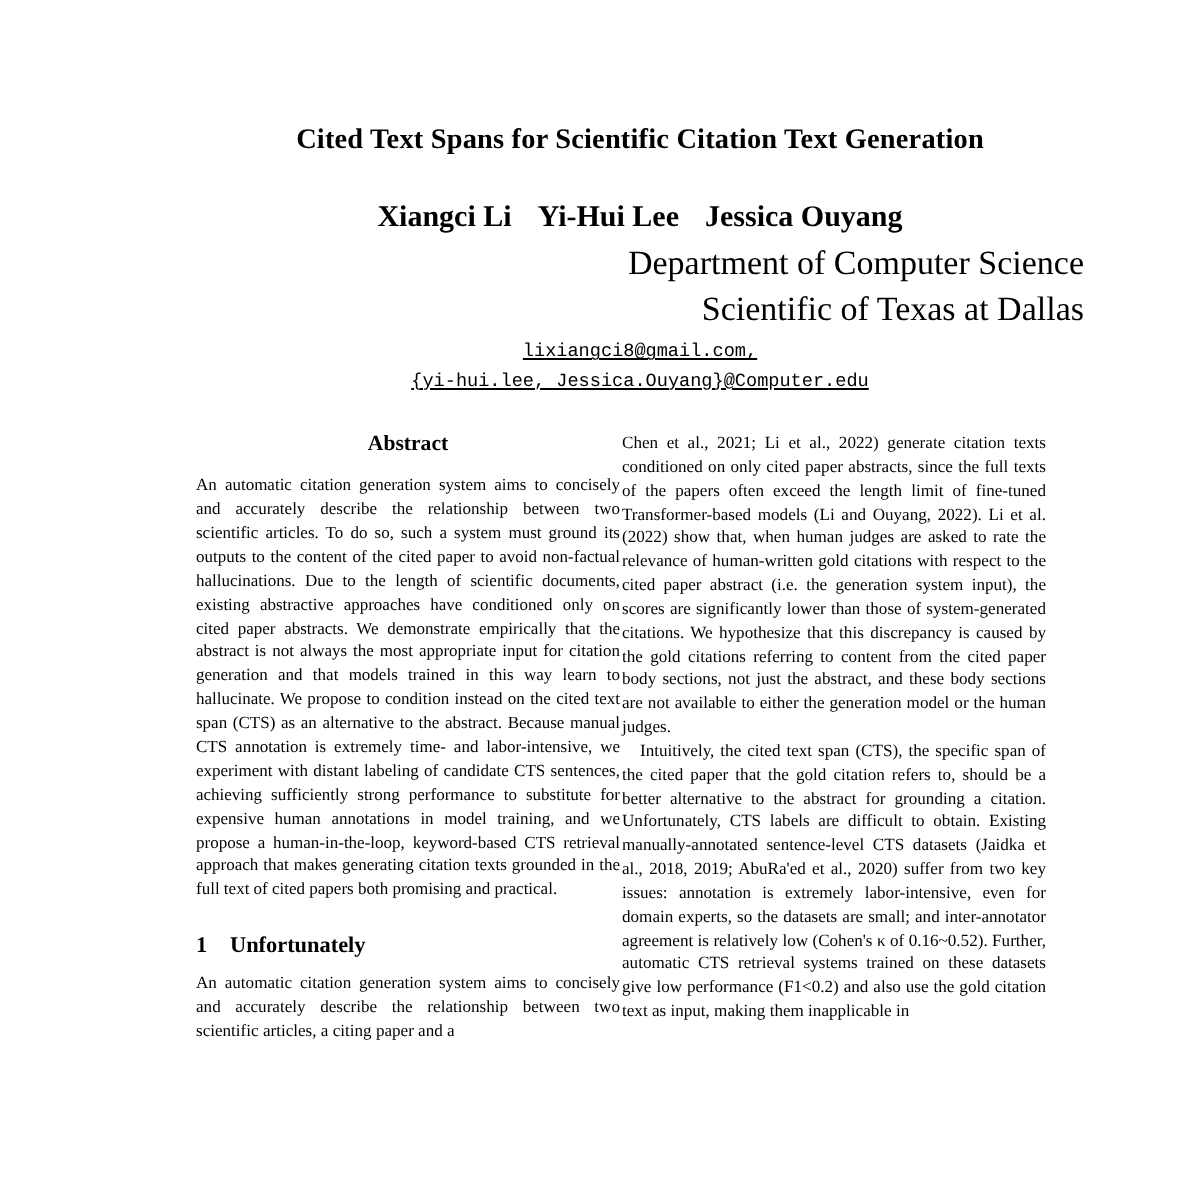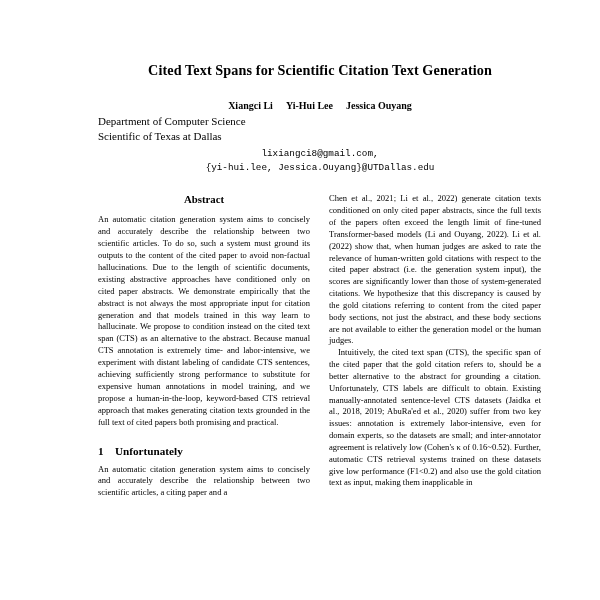--- a/index.html
+++ b/index.html
@@ -27,44 +27,45 @@
     text-align: center;
     font-size: 14.2px;
     font-weight: bold;
     letter-spacing: 0.1px;
     margin: 0;
     padding-top: 62px;
     line-height: 1.2;
   }
   .authors {
     text-align: center;
-    font-size: 10px;
+    font-size: 15px;
     font-weight: bold;
     margin-top: 21px;
     line-height: 1.25;
   }
   .author-name { white-space: nowrap; }
   .author-gap { display: inline-block; width: 13px; }
   .affil {
-    text-align: left;
-    font-size: 11px;
+    text-align: right;
+    font-size: 17px;
     line-height: 1.37;
     margin-top: 1px;
   }
   .emails {
     text-align: center;
     font-family: "Liberation Mono", "DejaVu Sans Mono", monospace;
     font-size: 9.3px;
     line-height: 1.55;
     margin-top: 3px;
+    text-decoration: underline;
   }
   .columns {
     margin-top: 18px;
     display: flex;
-    gap: 19px;
+    gap: 1px;
   }
   .col {
     width: 212px;
     flex: 0 0 212px;
   }
   .sec-head-center {
     text-align: center;
     font-size: 10.8px;
     font-weight: bold;
     margin: 0 0 9px 0;
@@ -106,21 +107,21 @@
     <span class="author-name">Xiangci Li</span><span class="author-gap"></span><span class="author-name">Yi-Hui Lee</span><span class="author-gap"></span><span class="author-name">Jessica Ouyang</span>
   </div>
 
   <div class="affil">
     <div>Department of Computer Science</div>
     <div>Scientific of Texas at Dallas</div>
   </div>
 
   <div class="emails">
     <div>lixiangci8@gmail.com,</div>
-    <div>{yi-hui.lee, Jessica.Ouyang}@UTDallas.edu</div>
+    <div>{yi-hui.lee, Jessica.Ouyang}@Computer.edu</div>
   </div>
 
   <div class="columns">
 
     <div class="col">
       <div class="sec-head-center">Abstract</div>
       <p class="body abstract-body"><span>An automatic citation generation system aims to concisely and accurately describe the relationship between two scientific articles. To do so, such a system must ground its outputs to the content of the cited paper to avoid non-factual hallucinations. Due to the length of scientific documents, existing abstractive approaches have conditioned only on cited paper </span><span class="it">abstracts</span><span>. We demonstrate empirically that the abstract is not always the most appropriate input for citation generation and that models trained in this way learn to hallucinate. We propose to condition instead on the </span><span class="it">cited text span</span><span> (CTS) as an alternative to the abstract. Because manual CTS annotation is extremely time- and labor-intensive, we experiment with distant labeling of candidate CTS sentences, achieving sufficiently strong performance to substitute for expensive human annotations in model training, and we propose a human-in-the-loop, keyword-based CTS retrieval approach that makes generating citation texts grounded in the full text of cited papers both promising and practical.</span></p>
 
       <div class="sec-head">
         <span class="sec-num">1</span>

